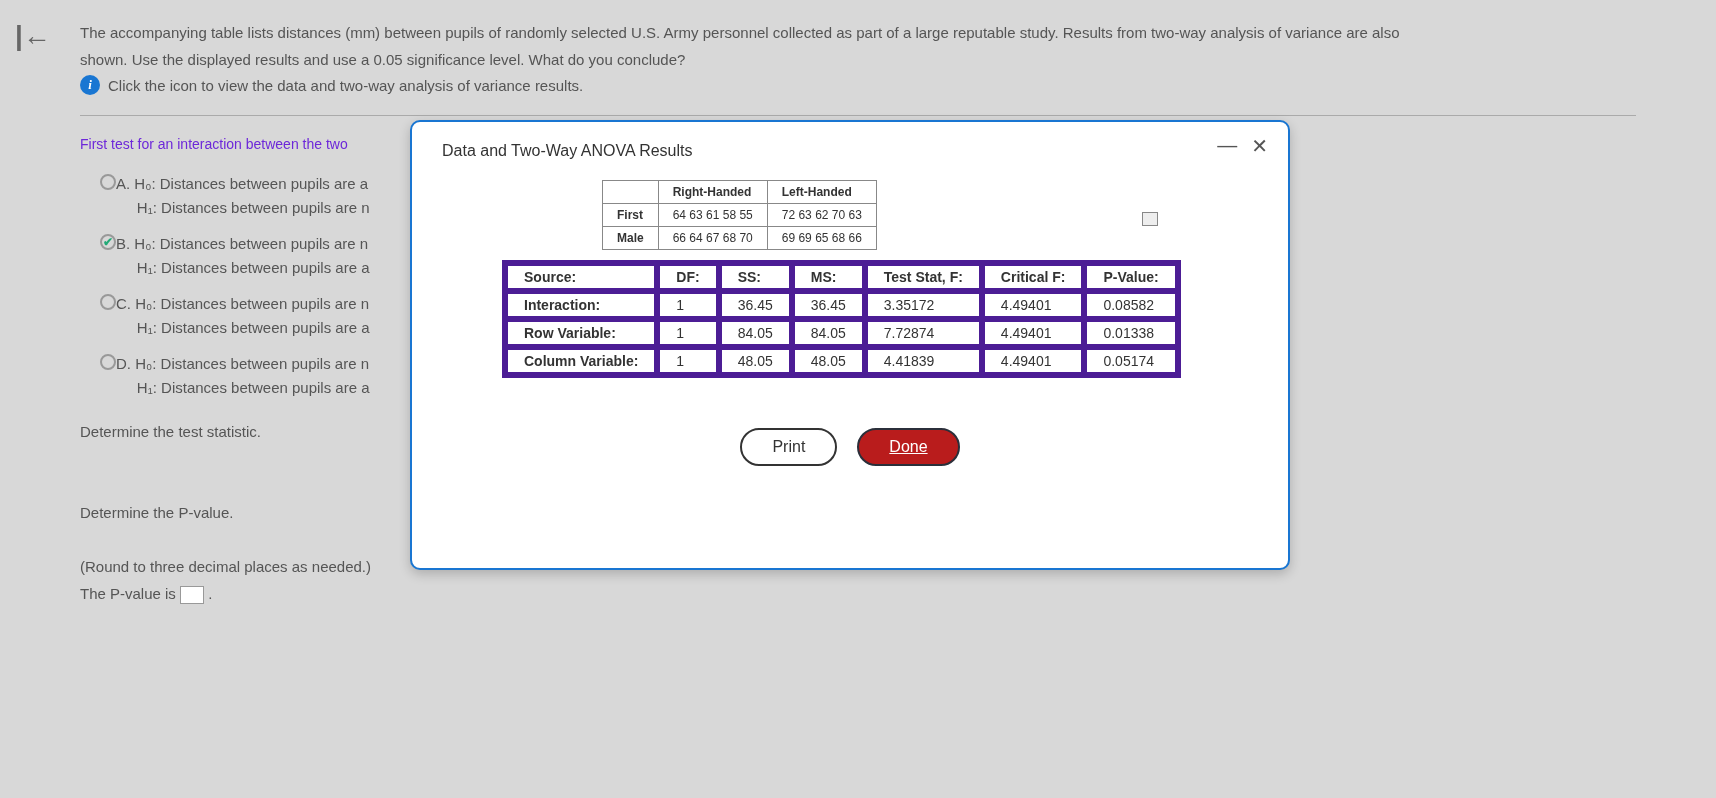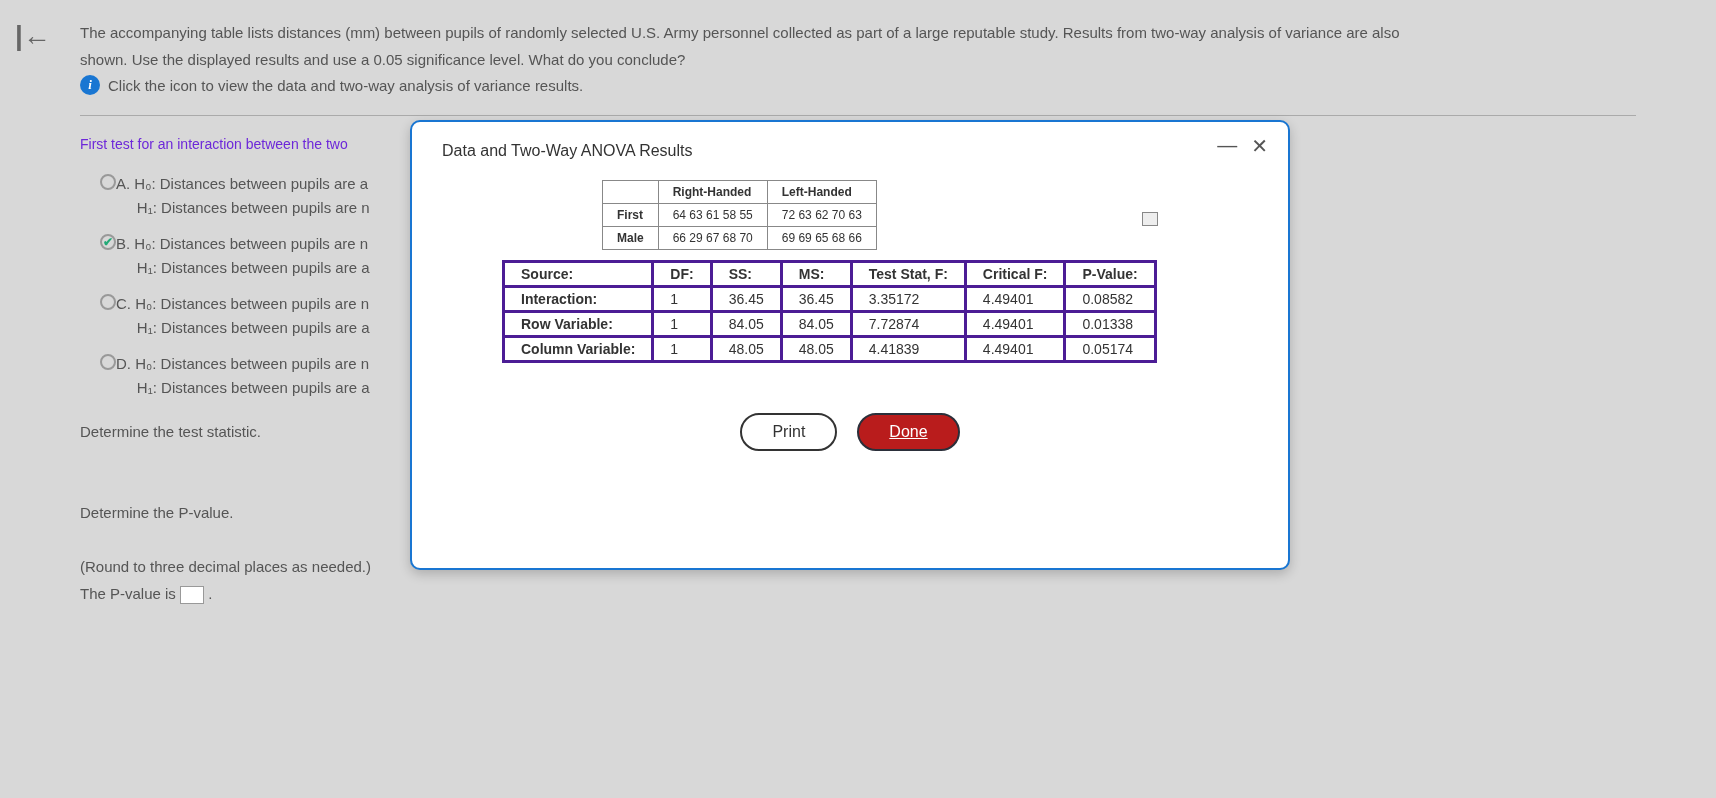--- a/index.html
+++ b/index.html
@@ -155,21 +155,21 @@
       border: 1px solid #888;
       background: #eee;
     }
     .anova-table {
       border-collapse: collapse;
       margin-left: 60px;
       margin-top: 10px;
       font-size: 14px;
     }
     .anova-table td, .anova-table th {
-      border: 3px solid #4c1d95;
+      border: 6px solid #4c1d95;
       padding: 3px 16px;
       text-align: left;
     }
     .anova-table th { font-weight: bold; }
     .anova-table .lbl { font-weight: bold; }
     .modal-buttons {
       display: flex;
       gap: 20px;
       justify-content: center;
       margin-top: 50px;
@@ -271,21 +271,21 @@
       <th>Right-Handed</th>
       <th>Left-Handed</th>
     </tr>
     <tr>
       <td class="lbl" style="font-weight:bold">First</td>
       <td>64 63 61 58 55</td>
       <td>72 63 62 70 63</td>
     </tr>
     <tr>
       <td class="lbl" style="font-weight:bold">Male</td>
-      <td>66 29 67 68 70</td>
+      <td>66 64 67 68 70</td>
       <td>69 69 65 68 66</td>
     </tr>
   </tbody>
     </table>
 
   <table class="anova-table">
     <tbody>
         <tr>
       <th>Source:</th>
       <th>DF:</th>

